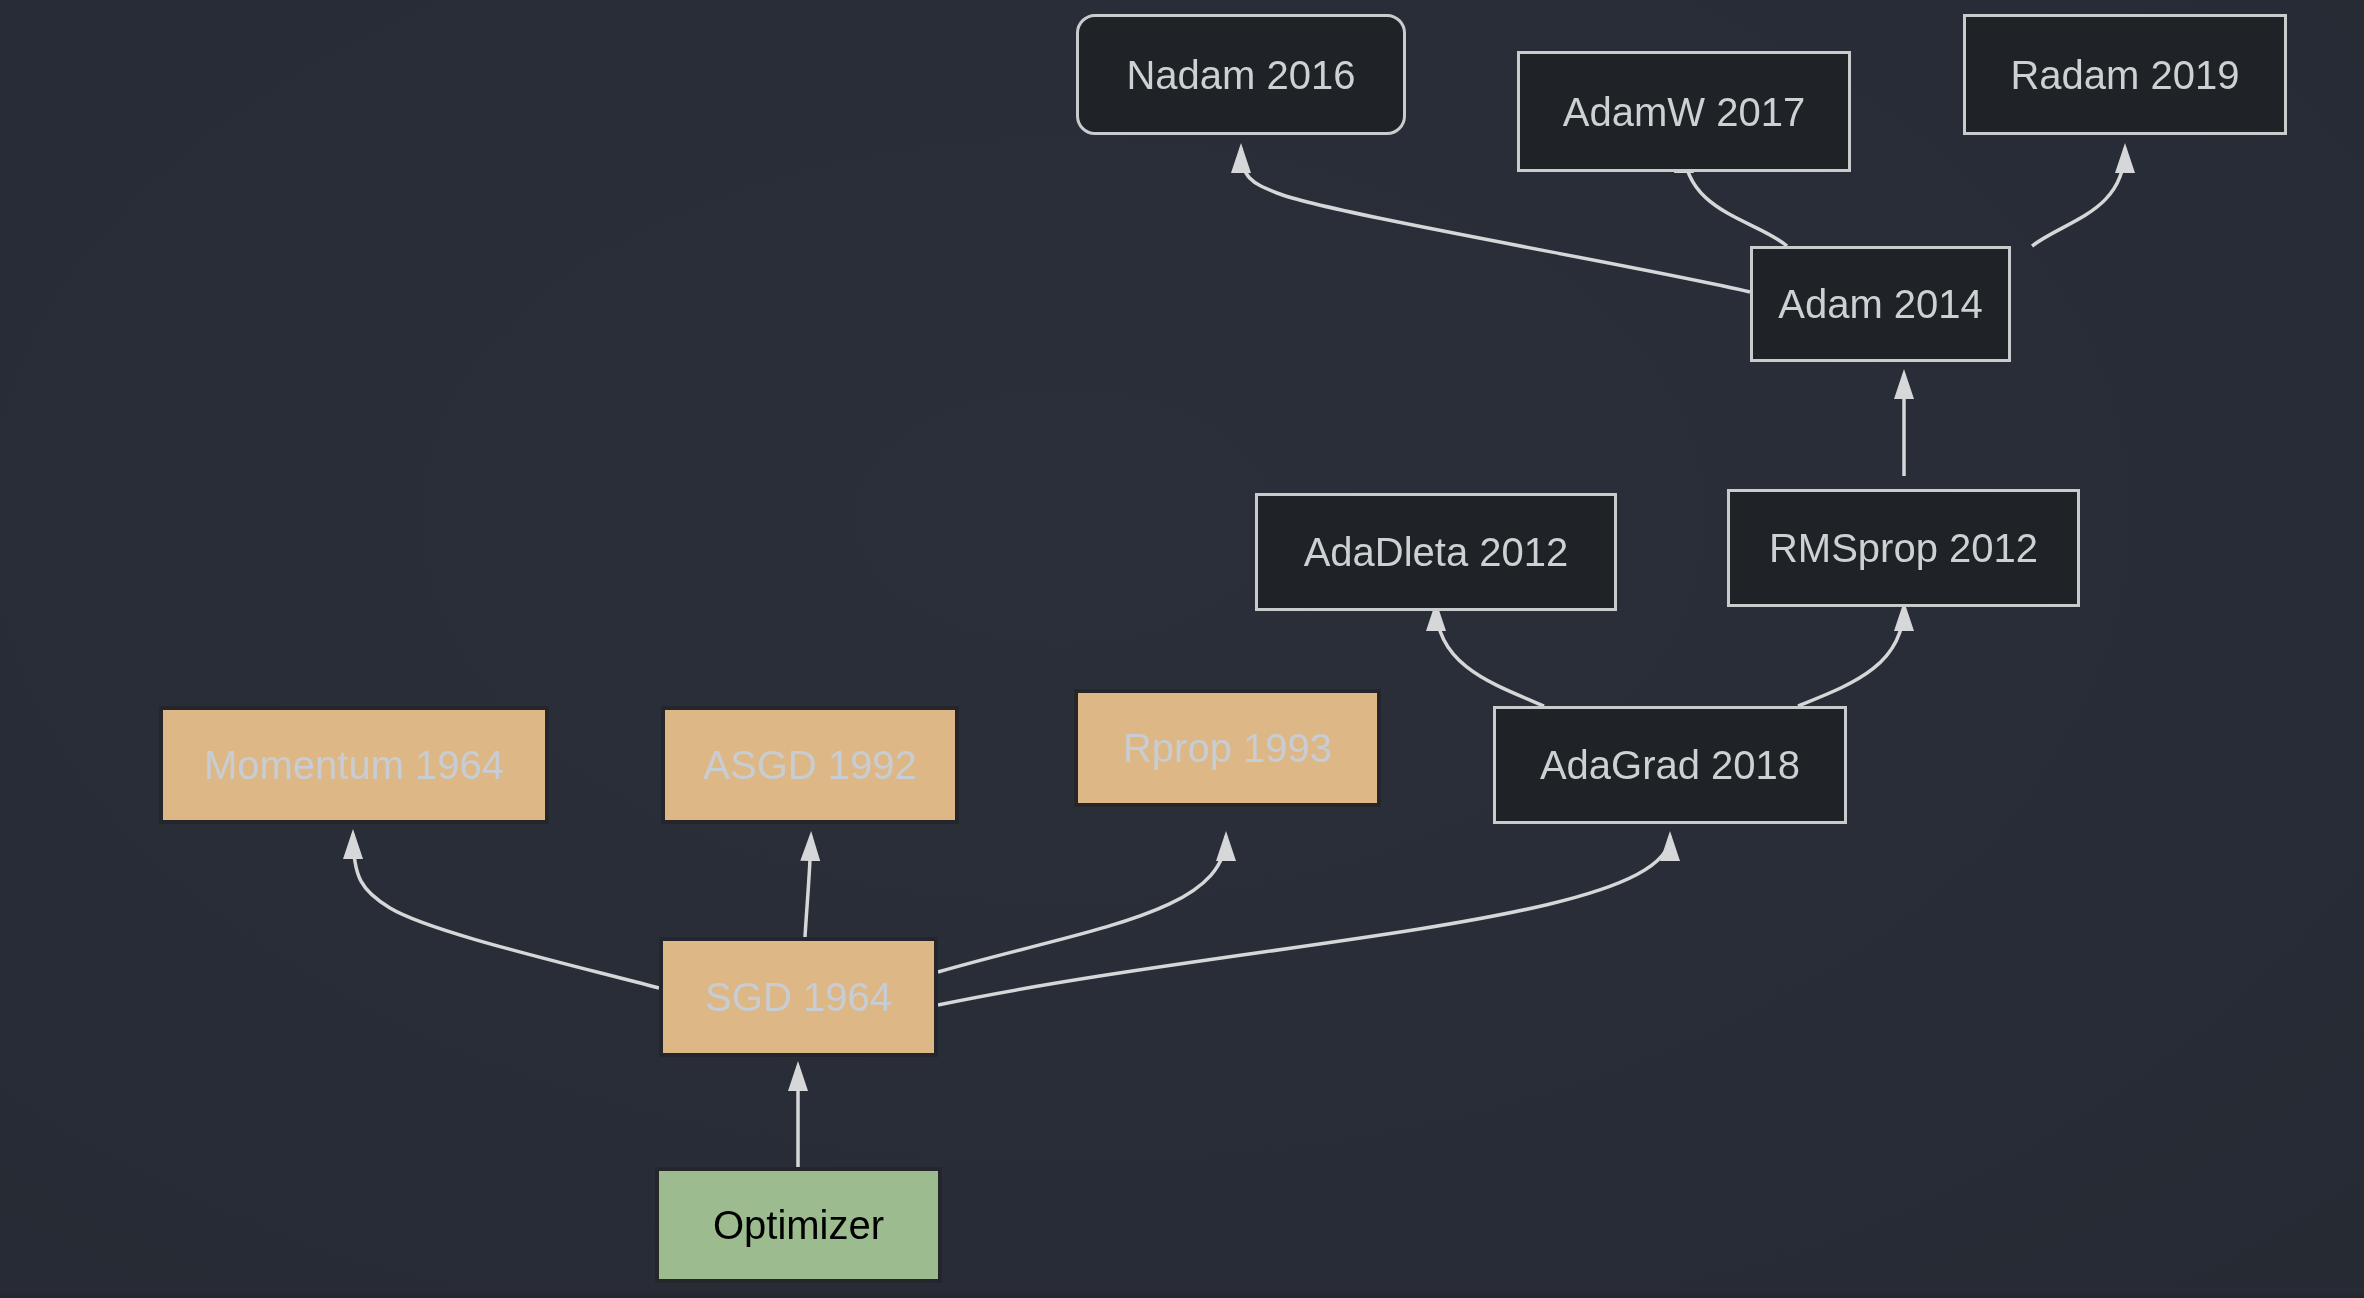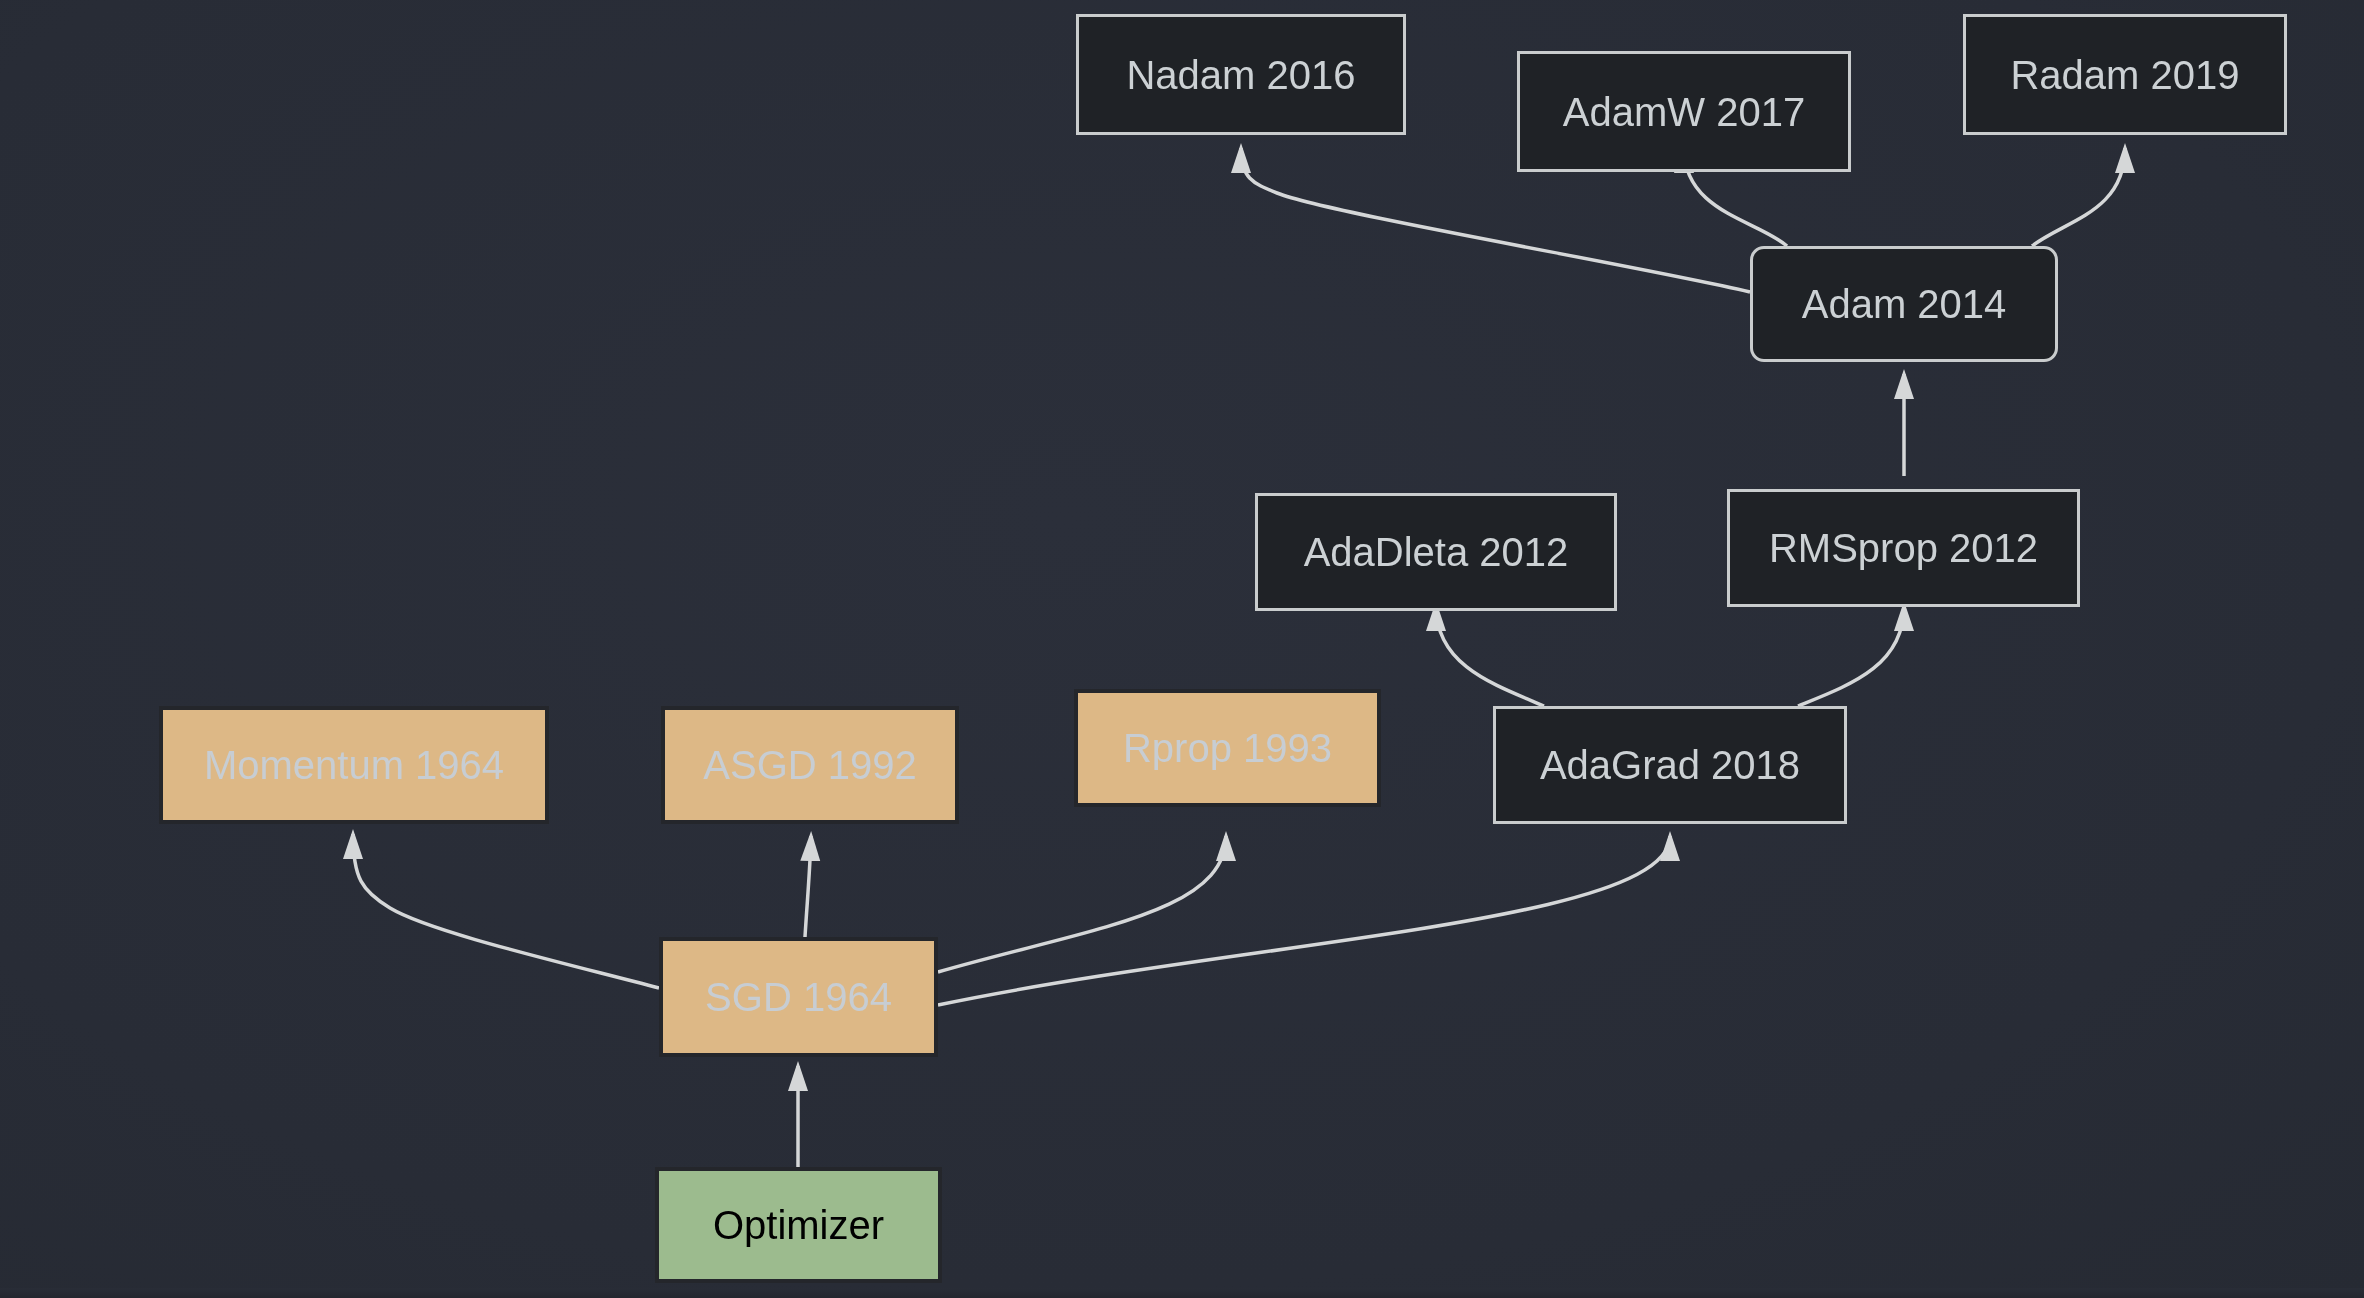--- a/index.html
+++ b/index.html
@@ -82,33 +82,33 @@
     <path class="edge" d="M938,972 C1090,928 1226,913 1226,836" marker-end="url(#arrowhead)"></path>
     <path class="edge" d="M938,1005 C1250,940 1670,923 1670,836" marker-end="url(#arrowhead)"></path>
     <path class="edge" d="M1544,706 C1495,685 1436,666 1436,606" marker-end="url(#arrowhead)"></path>
     <path class="edge" d="M1798,706 C1850,685 1904,666 1904,606" marker-end="url(#arrowhead)"></path>
     <path class="edge" d="M1904,476 L1904,374" marker-end="url(#arrowhead)"></path>
     <path class="edge" d="M1750,292 C1640,266 1330,214 1277,193 C1252,183 1241,178 1241,148" marker-end="url(#arrowhead)"></path>
     <path class="edge" d="M1787,246 C1757,220 1684,212 1684,148" marker-end="url(#arrowhead)"></path>
     <path class="edge" d="M2032,246 C2066,220 2125,212 2125,148" marker-end="url(#arrowhead)"></path>
   </svg>
 
-  <div class="node dark" style="left:1076px; top:14px; width:330px; height:121px;">
+  <div class="node dark" style="left:1076px; top:14px; width:330px; height:121px;border-radius:19px;">
     <span class="label">Nadam 2016</span>
   </div>
 
   <div class="node dark" style="left:1517px; top:14px; width:334px; height:121px;margin-top:37px;">
     <span class="label">AdamW 2017</span>
   </div>
 
   <div class="node dark" style="left:1963px; top:14px; width:324px; height:121px;">
     <span class="label">Radam 2019</span>
   </div>
 
-  <div class="node dark" style="left:1750px; top:246px; width:308px; height:116px;border-radius:14px;">
+  <div class="node dark" style="left:1750px; top:246px; width:261px; height:116px;">
     <span class="label">Adam 2014</span>
   </div>
 
   <div class="node dark" style="left:1255px; top:493px; width:362px; height:118px;">
     <span class="label">AdaDleta 2012</span>
   </div>
 
   <div class="node dark" style="left:1727px; top:489px; width:353px; height:118px;">
     <span class="label">RMSprop 2012</span>
   </div>

